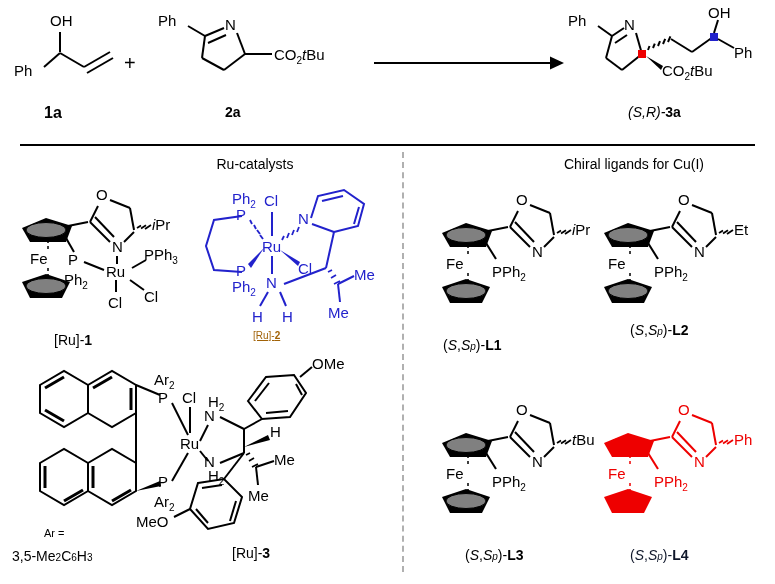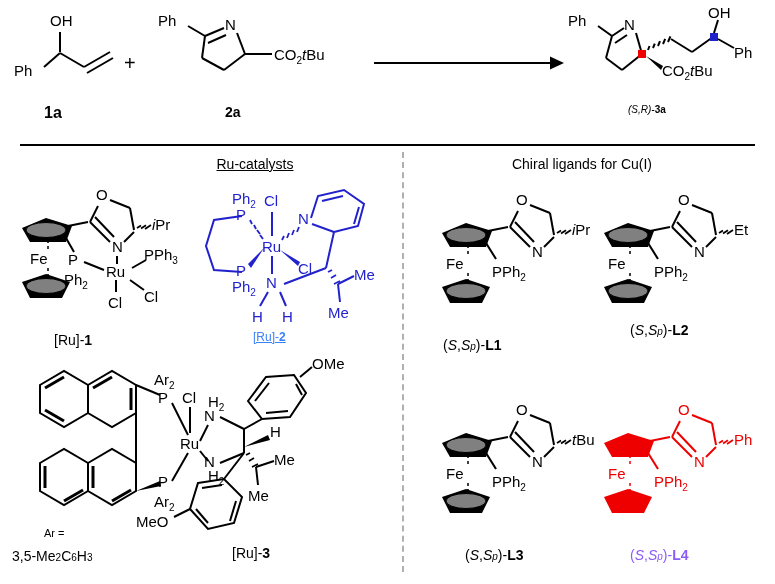--- a/index.html
+++ b/index.html
@@ -114,29 +114,29 @@
       <line x1="148" y1="29" x2="152" y2="16" stroke="#000" stroke-width="2"></line>
       <text class="at" x="142" y="14">OH</text>
 
       <line x1="152" y1="35" x2="168" y2="44" stroke="#000" stroke-width="2"></line>
       <text class="at" x="168" y="54">Ph</text>
 
       <polygon points="80,52 97,62 95,66" fill="#000"></polygon>
       <text x="96" y="72"><tspan class="at">CO</tspan><tspan class="sub" dy="4">2</tspan><tspan class="at it" dy="-4">t</tspan><tspan class="at">Bu</tspan></text>
     </svg>
   </div>
-  <div class="abs" style="left:628px;top:104px;font-size:10px;white-space:nowrap;">
+  <div class="abs" style="left:628px;top:104px;font-size:14px;white-space:nowrap;">
     <span class="it" style="font-style:italic;">(S,R)-</span><span style="font-weight:bold;">3a</span>
   </div>
 
   <div class="abs divline" style="left:20px;top:144px;width:735px;height:2px;"></div>
   <div class="abs" style="left:402px;top:152px;width:0;height:420px;border-left:2px dashed #b0b0b0;"></div>
 
-  <div class="abs" style="left:130px;top:156px;width:250px;text-align:center;font-size:14px;text-decoration:underline;">Ru-catalysts</div>
-  <div class="abs" style="left:452px;top:156px;width:260px;text-align:center;font-size:14px;">Chiral ligands for Cu(I)</div>
+  <div class="abs" style="left:130px;top:156px;width:250px;text-align:center;font-size:14px;">Ru-catalysts</div>
+  <div class="abs" style="left:504px;top:156px;width:260px;text-align:center;font-size:14px;">Chiral ligands for Cu(I)</div>
 
   <div class="abs" style="left:10px;top:180px;">
     <svg width="200" height="150" viewBox="0 0 200 150">
 
       <g>
         <polygon points="12,48 36,38 62,46 56,62 20,62" fill="#000"></polygon>
         <ellipse cx="36" cy="50" rx="20" ry="7.5" fill="#808080" stroke="#000" stroke-width="1"></ellipse>
       </g>
 
       <text class="at" x="20" y="84">Fe</text>
@@ -251,21 +251,21 @@
         <line x1="132" y1="96" x2="136" y2="94"></line>
           <line x1="135" y1="102" x2="140" y2="99"></line>
         <line x1="138" y1="108" x2="144" y2="105"></line>
       </g>
       <line x1="142" y1="108" x2="158" y2="100" stroke="#2222CC" stroke-width="2"></line>
       <line x1="142" y1="108" x2="144" y2="126" stroke="#2222CC" stroke-width="2"></line>
       <text class="at blue" x="158" y="104">Me</text>
       <text class="at blue" x="132" y="142">Me</text>
     </svg>
   </div>
-  <div class="abs" style="left:253px;top:330px;font-size:12px;color:#3b82f6;text-decoration:underline;">
+  <div class="abs" style="left:253px;top:330px;font-size:10px;color:#a16207;text-decoration:underline;">
     <span>[Ru]-</span><span style="font-weight:bold;">2</span>
   </div>
 
   <div class="abs" style="left:12px;top:355px;">
     <svg width="400" height="215" viewBox="0 0 400 215">
 
       <g stroke="#000" fill="none" stroke-width="2">
         <polygon points="28,30 52,16 76,30 76,58 52,72 28,58"></polygon>
         <polygon points="76,30 100,16 124,30 124,58 100,72 76,58"></polygon>
         <line x1="33" y1="33" x2="52" y2="22" stroke-width="3"></line>
@@ -487,17 +487,17 @@
       <g stroke="#EE0000" stroke-width="1.8">
         <line x1="119" y1="48" x2="123" y2="45.5"></line>
         <line x1="123" y1="48.5" x2="128" y2="45.2"></line>
         <line x1="127" y1="49" x2="133" y2="45"></line>
       </g>
       <text x="134" y="50"><tspan class="at it red"></tspan><tspan class="at red">Ph</tspan></text>
       <line x1="48" y1="58" x2="58" y2="74" stroke="#EE0000" stroke-width="2"></line>
       <text x="54" y="92"><tspan class="at red">PPh</tspan><tspan class="sub red" dy="4">2</tspan></text>
     </svg>
   </div>
-  <div class="abs" style="left:630px;top:547px;font-size:14px;white-space:nowrap;color:#8b5cf6;">
+  <div class="abs" style="left:630px;top:547px;font-size:14px;white-space:nowrap;color:#0f172a;">
     <span>(</span><span class="it" style="font-style:italic;">S</span><span>,</span><span class="it" style="font-style:italic;">S</span><span class="it" style="font-style:italic;font-size:10px;">p</span><span>)-</span><span style="font-weight:bold;">L4</span>
   </div>
 
 </div>
 
 </body></html>

